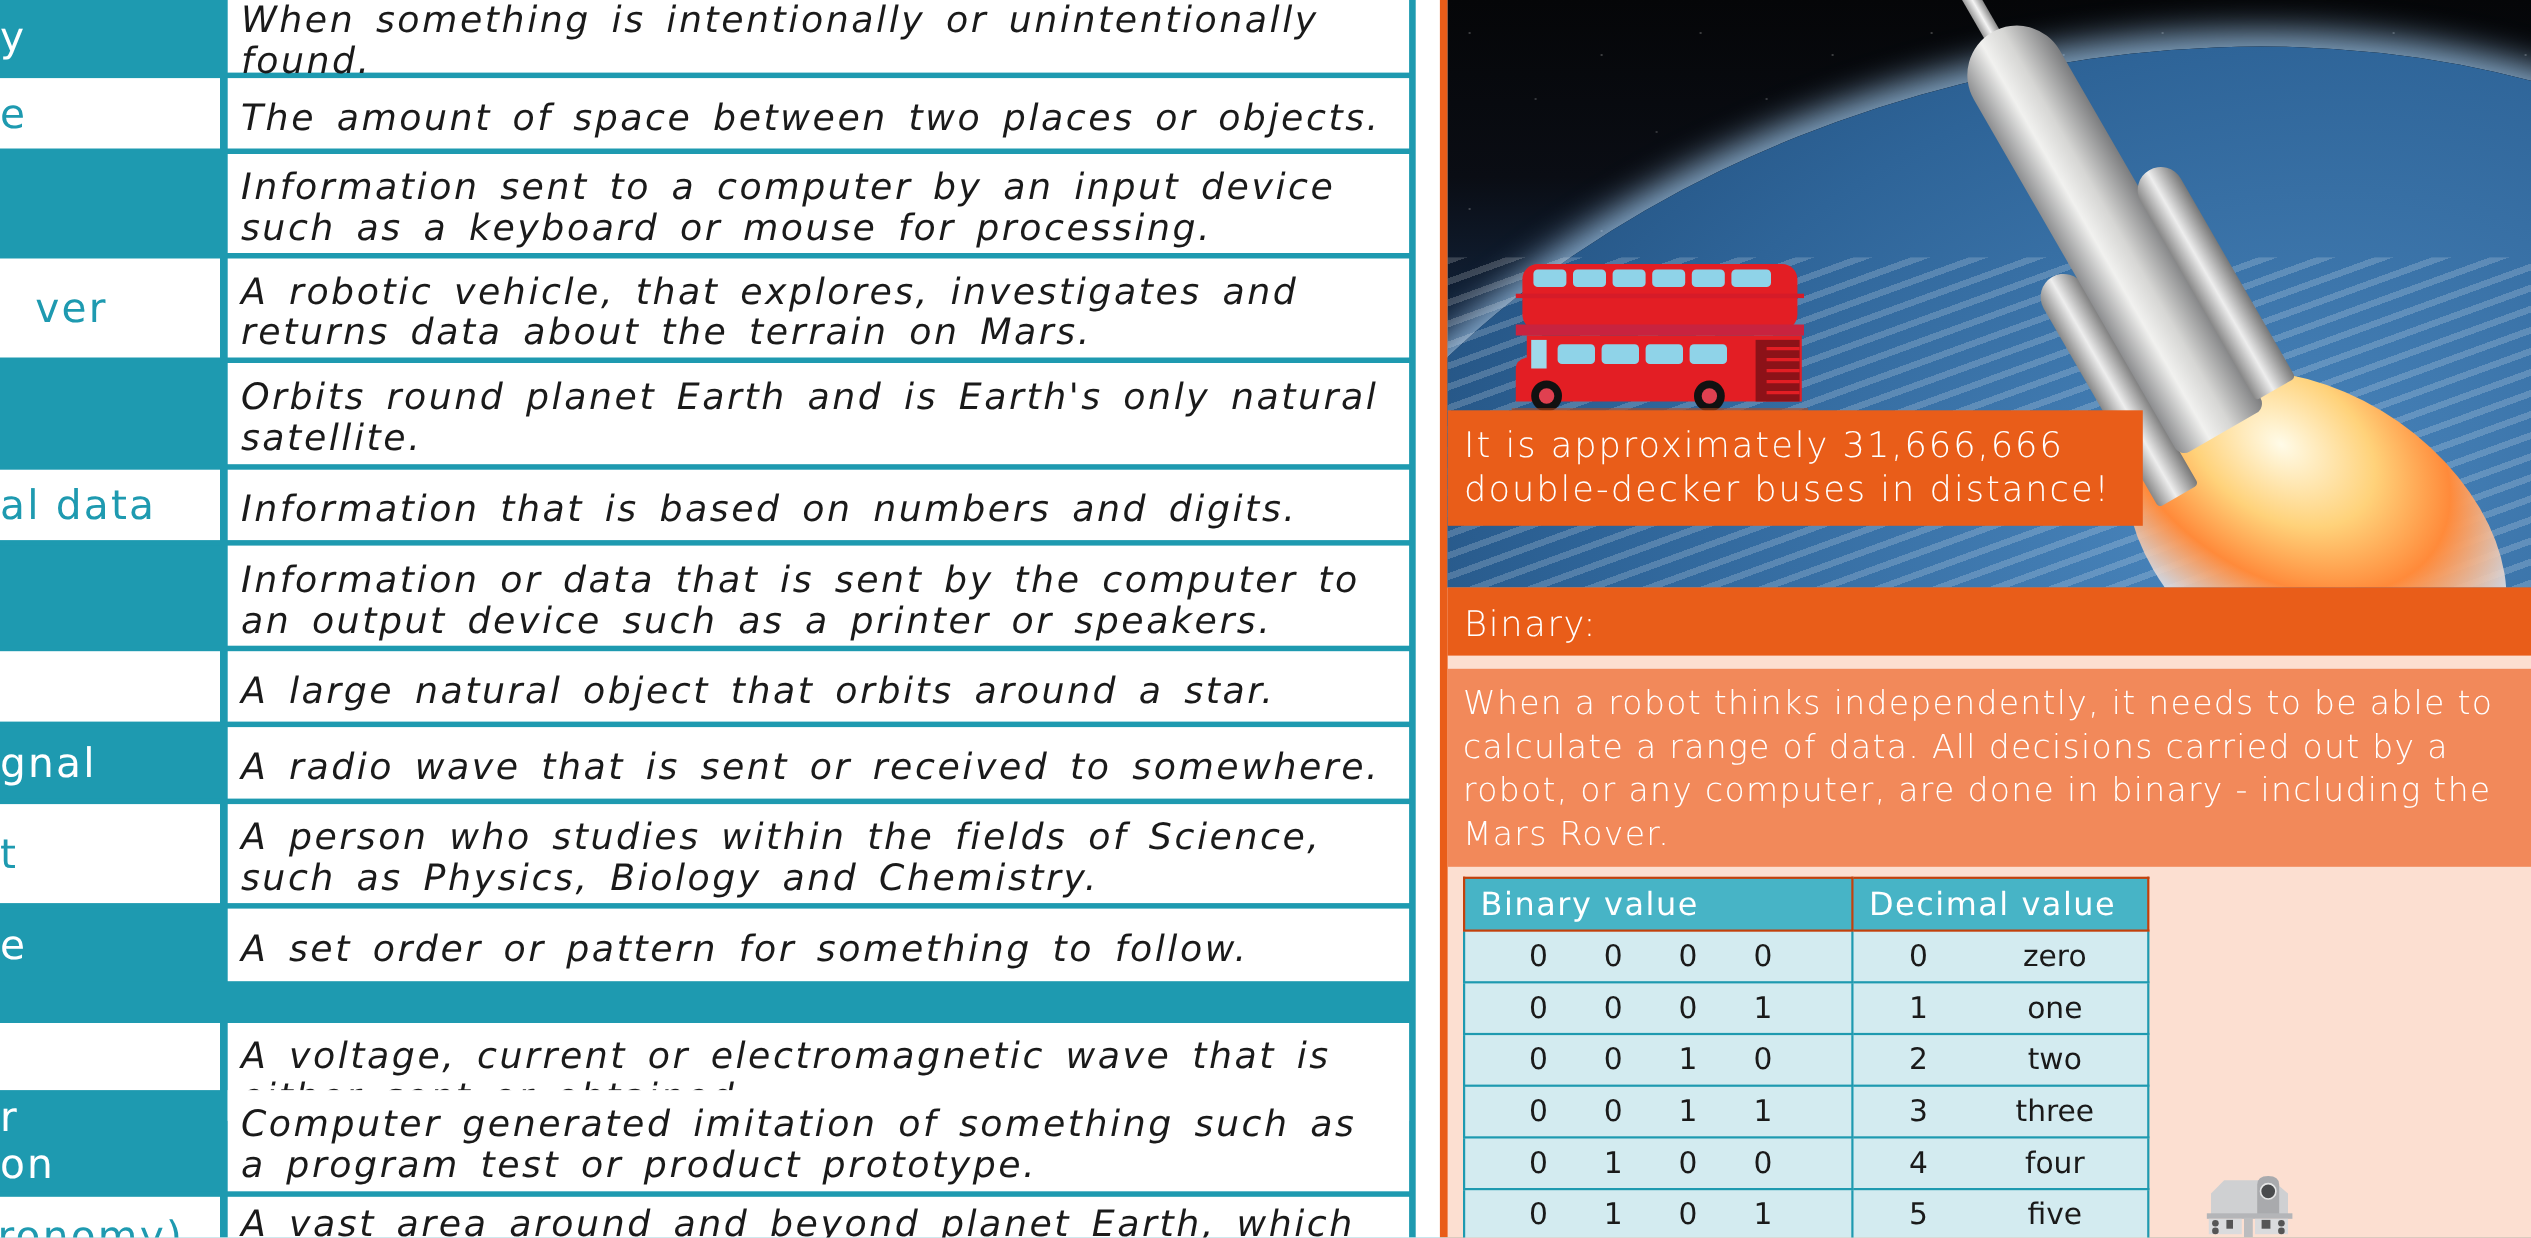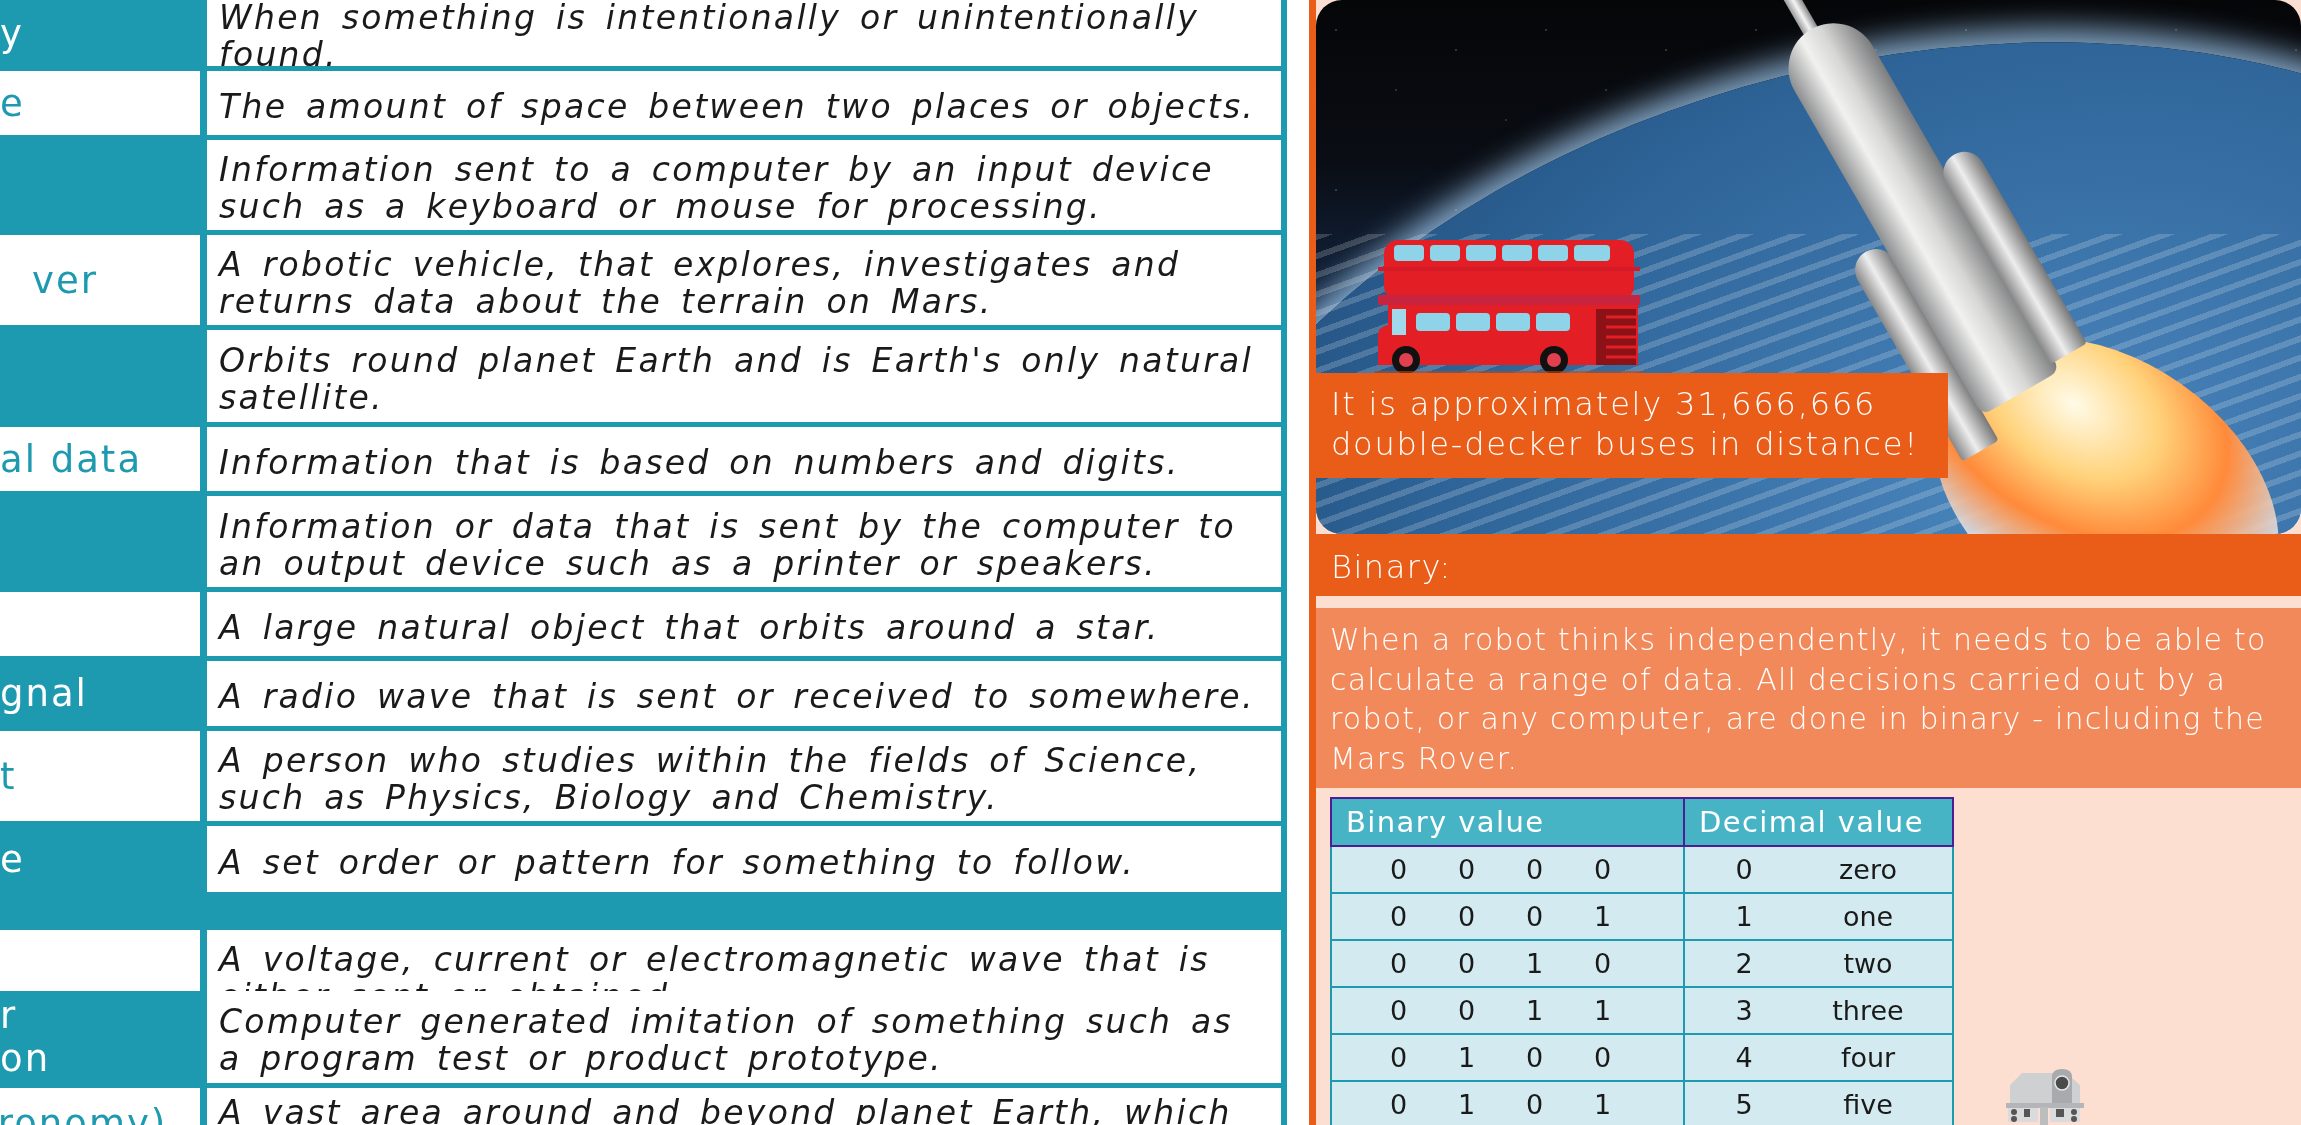--- a/index.html
+++ b/index.html
@@ -20,21 +20,21 @@
            font-weight: 300; }
 
   
   .panel { position: absolute; left: 1309px; top: 0; width: 992px; height: 1125px; background: #e95d19; }
   .panel-inner { position: absolute; left: 7px; top: 0; right: 0; bottom: 0; background: #fcdfd1; }
 
   .hero { position: absolute; left: 0; top: 0; right: 0; height: 534px; overflow: hidden;
           background:
             radial-gradient(ellipse 45% 55% at 70% 78%, rgba(255,245,200,0.95) 0%, rgba(255,160,60,0.75) 28%, rgba(255,120,40,0) 60%),
             radial-gradient(ellipse 160% 80% at 90% 130%, #3e6f9e 0%, #2b5c8f 35%, #5b8fc1 55%, #aad0ee 60%, rgba(0,0,0,0) 62%),
-            linear-gradient(180deg, #050608 0%, #0a0d14 30%, #12243d 55%, #2a5a8c 100%); border-radius: 26px; }
+            linear-gradient(180deg, #050608 0%, #0a0d14 30%, #12243d 55%, #2a5a8c 100%); }
   .stars { position: absolute; inset: 0;
            background-image: radial-gradient(1px 1px at 20px 30px, #fff, transparent),
                              radial-gradient(1px 1px at 80px 90px, #ddd, transparent),
                              radial-gradient(1px 1px at 140px 50px, #fff, transparent),
                              radial-gradient(1px 1px at 190px 120px, #ccc, transparent);
            background-size: 210px 160px; opacity: 0.6; }
   .earth-arc { position: absolute; left: -200px; top: 60px; width: 1600px; height: 1100px; border-radius: 50%;
                background: radial-gradient(ellipse at 60% 40%, #4a86bd 0%, #2e6498 45%, #1c4570 80%);
                box-shadow: 0 -8px 30px 6px rgba(170,215,255,0.75); transform: rotate(-14deg); }
   .clouds { position: absolute; left: 0; right: 0; bottom: 0; height: 300px;
@@ -58,21 +58,21 @@
 
   .binary-band { position: absolute; left: 0; top: 534px; right: 0; height: 62px; background: #e95d19; color: #ffffff;
                  font-family: "DejaVu Sans", sans-serif; font-size: 32px; letter-spacing: 1.5px; padding: 14px 0 0 15px; font-weight: 300; }
   .para { position: absolute; left: 0; top: 608px; right: 0; height: 180px; background: #f2895a; color: #ffffff;
           font-family: "DejaVu Sans", sans-serif; font-size: 30px; line-height: 39.5px; letter-spacing: 1.2px;
           padding: 12px 16px 0 14px; font-weight: 300; }
 
   .btable { position: absolute; left: 14px; top: 797px; width: 624px; border-collapse: collapse; }
   .btable th { background: #47b4c6; color: #ffffff; font-weight: normal; font-family: "DejaVu Sans", sans-serif;
                font-size: 29px; letter-spacing: 1.4px; text-align: left; height: 48px; padding: 0 0 0 14px;
-               border: 2px solid #4c1d95; }
+               border: 2px solid #c2410c; }
   .btable td { background: #d3ebf0; color: #1a1a1a; height: 47px; border: 2px solid #1e9ab0; font-family: "DejaVu Sans", sans-serif;
                font-size: 27px; padding: 0; }
   .bits { display: flex; justify-content: flex-start; padding-left: 58px; }
   .bits span { width: 68px; display: inline-block; }
   .dec { display: flex; }
   .dec .num { width: 108px; text-align: center; padding-left: 10px; }
   .dec .word { width: 150px; text-align: center; }
 
   .rover { position: absolute; left: 690px; top: 1065px; width: 80px; height: 60px; }
 </style>

